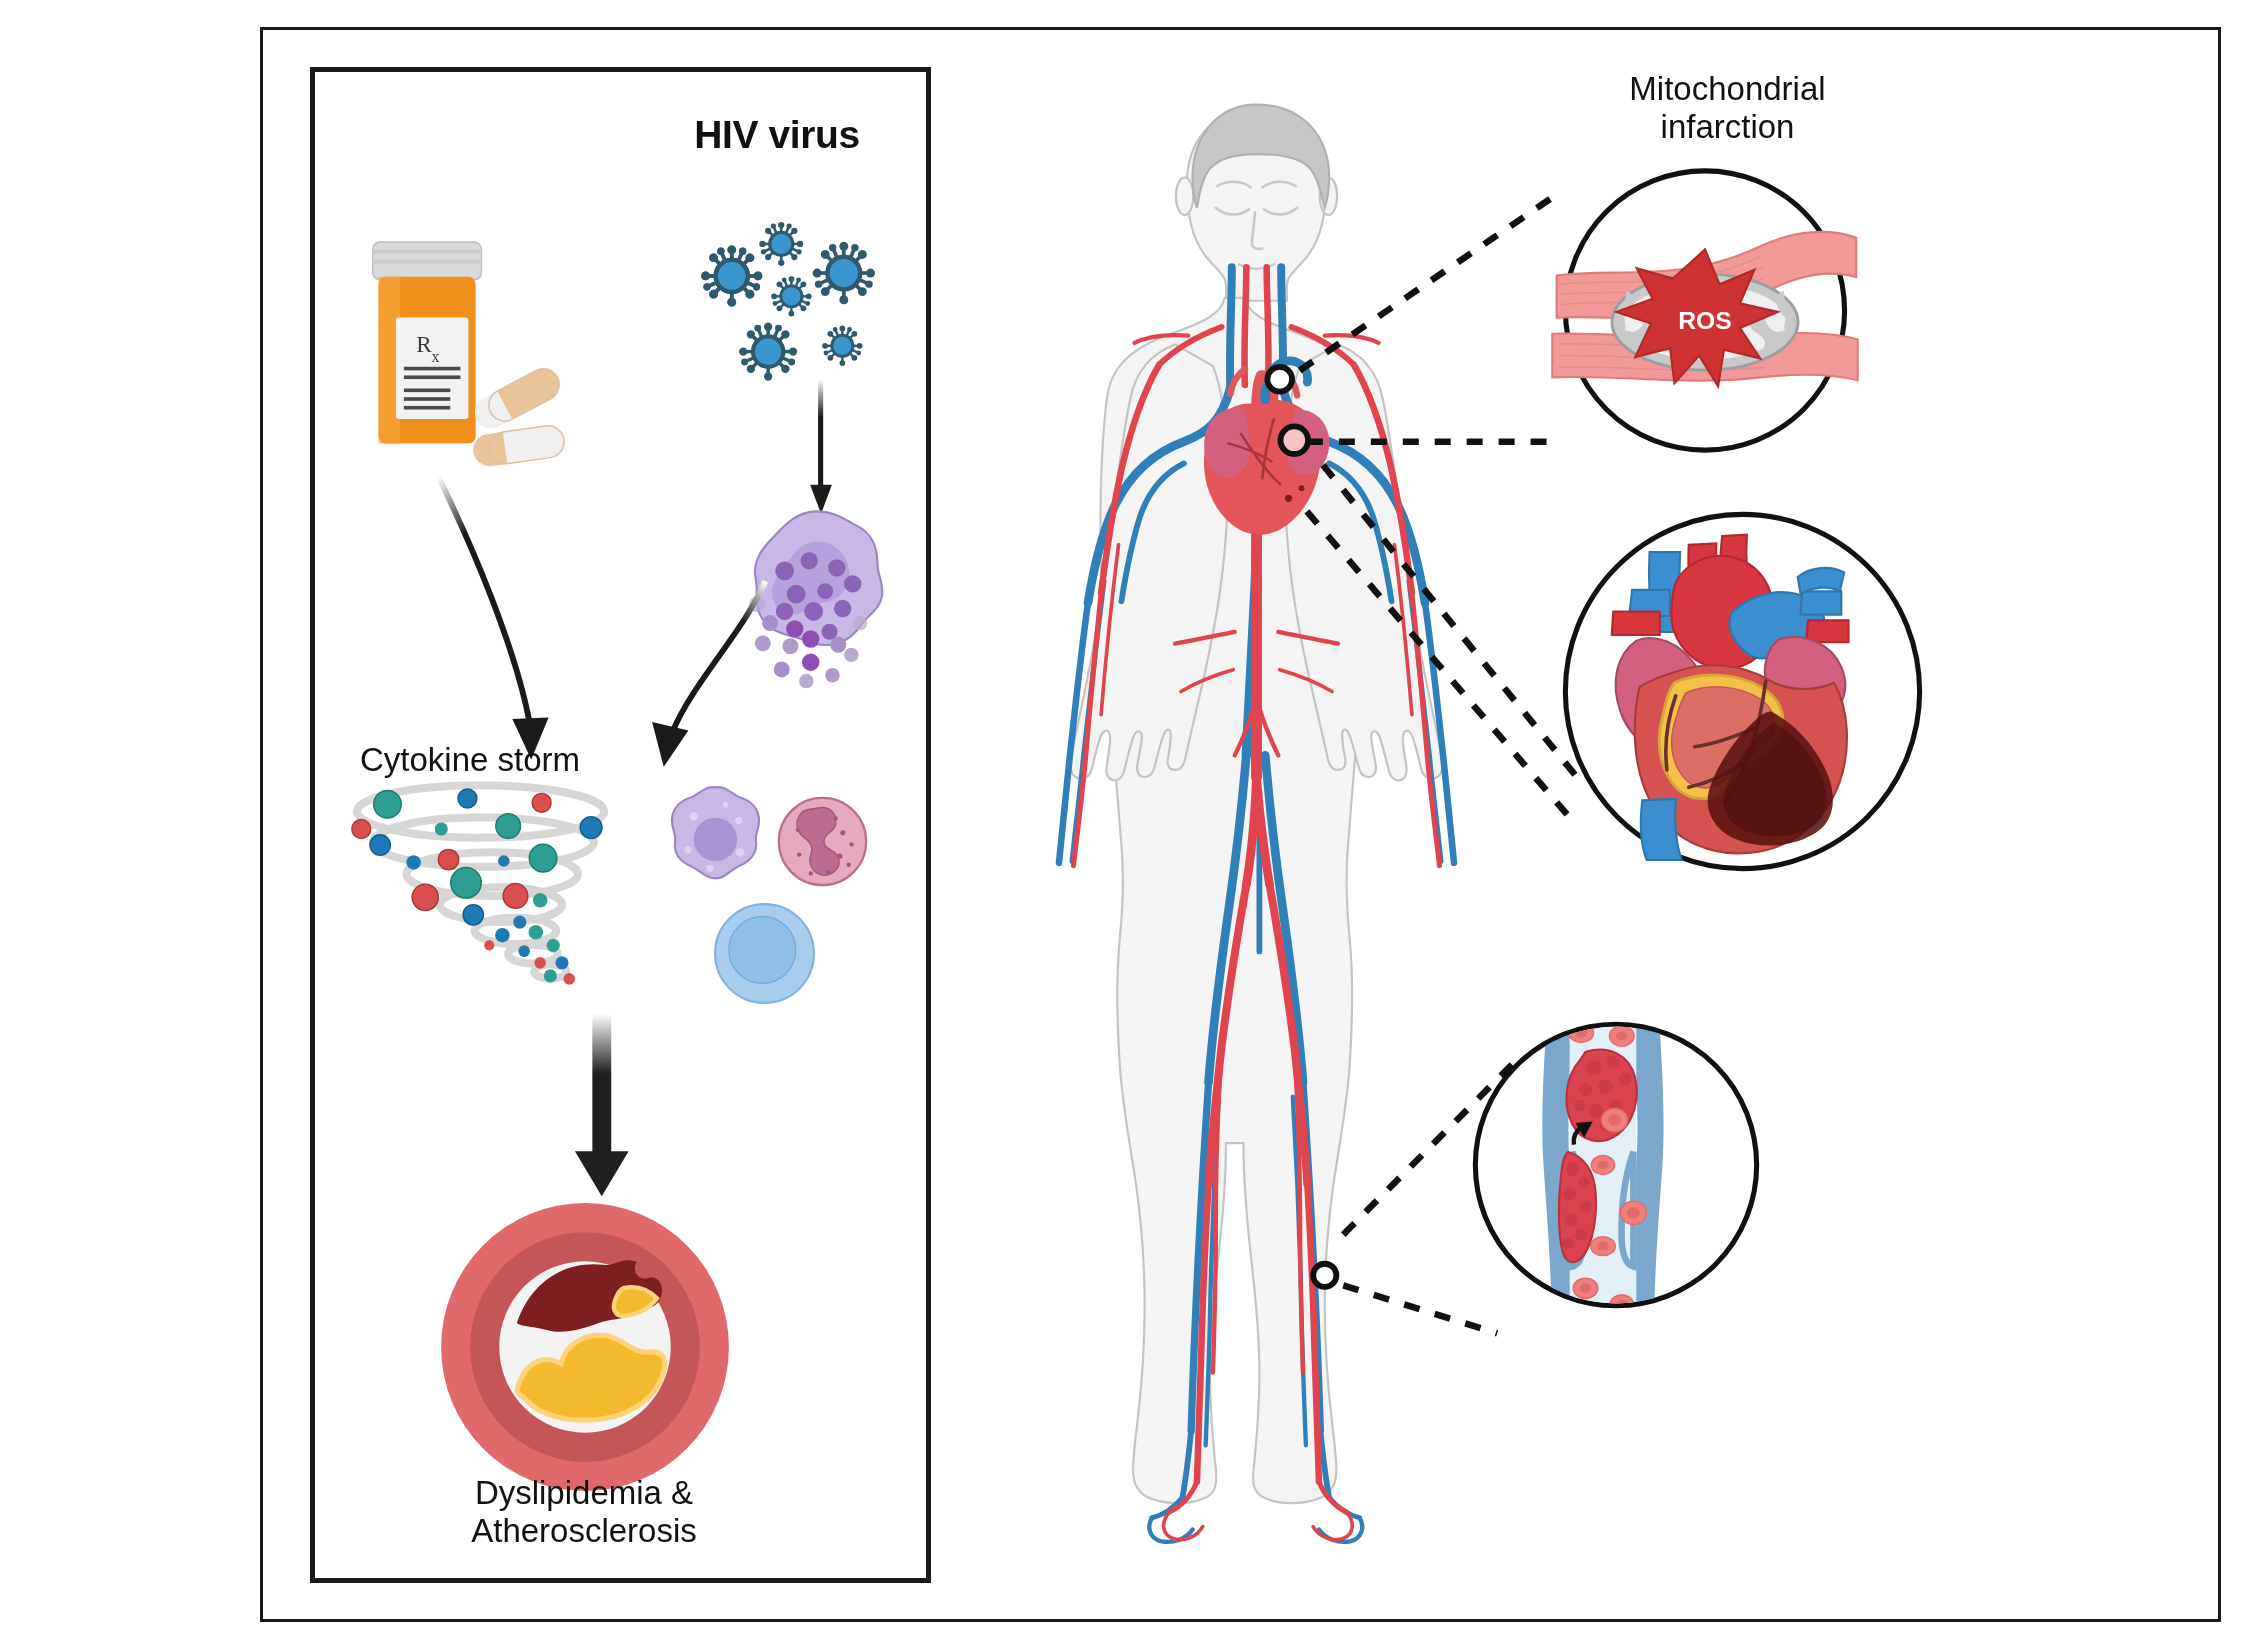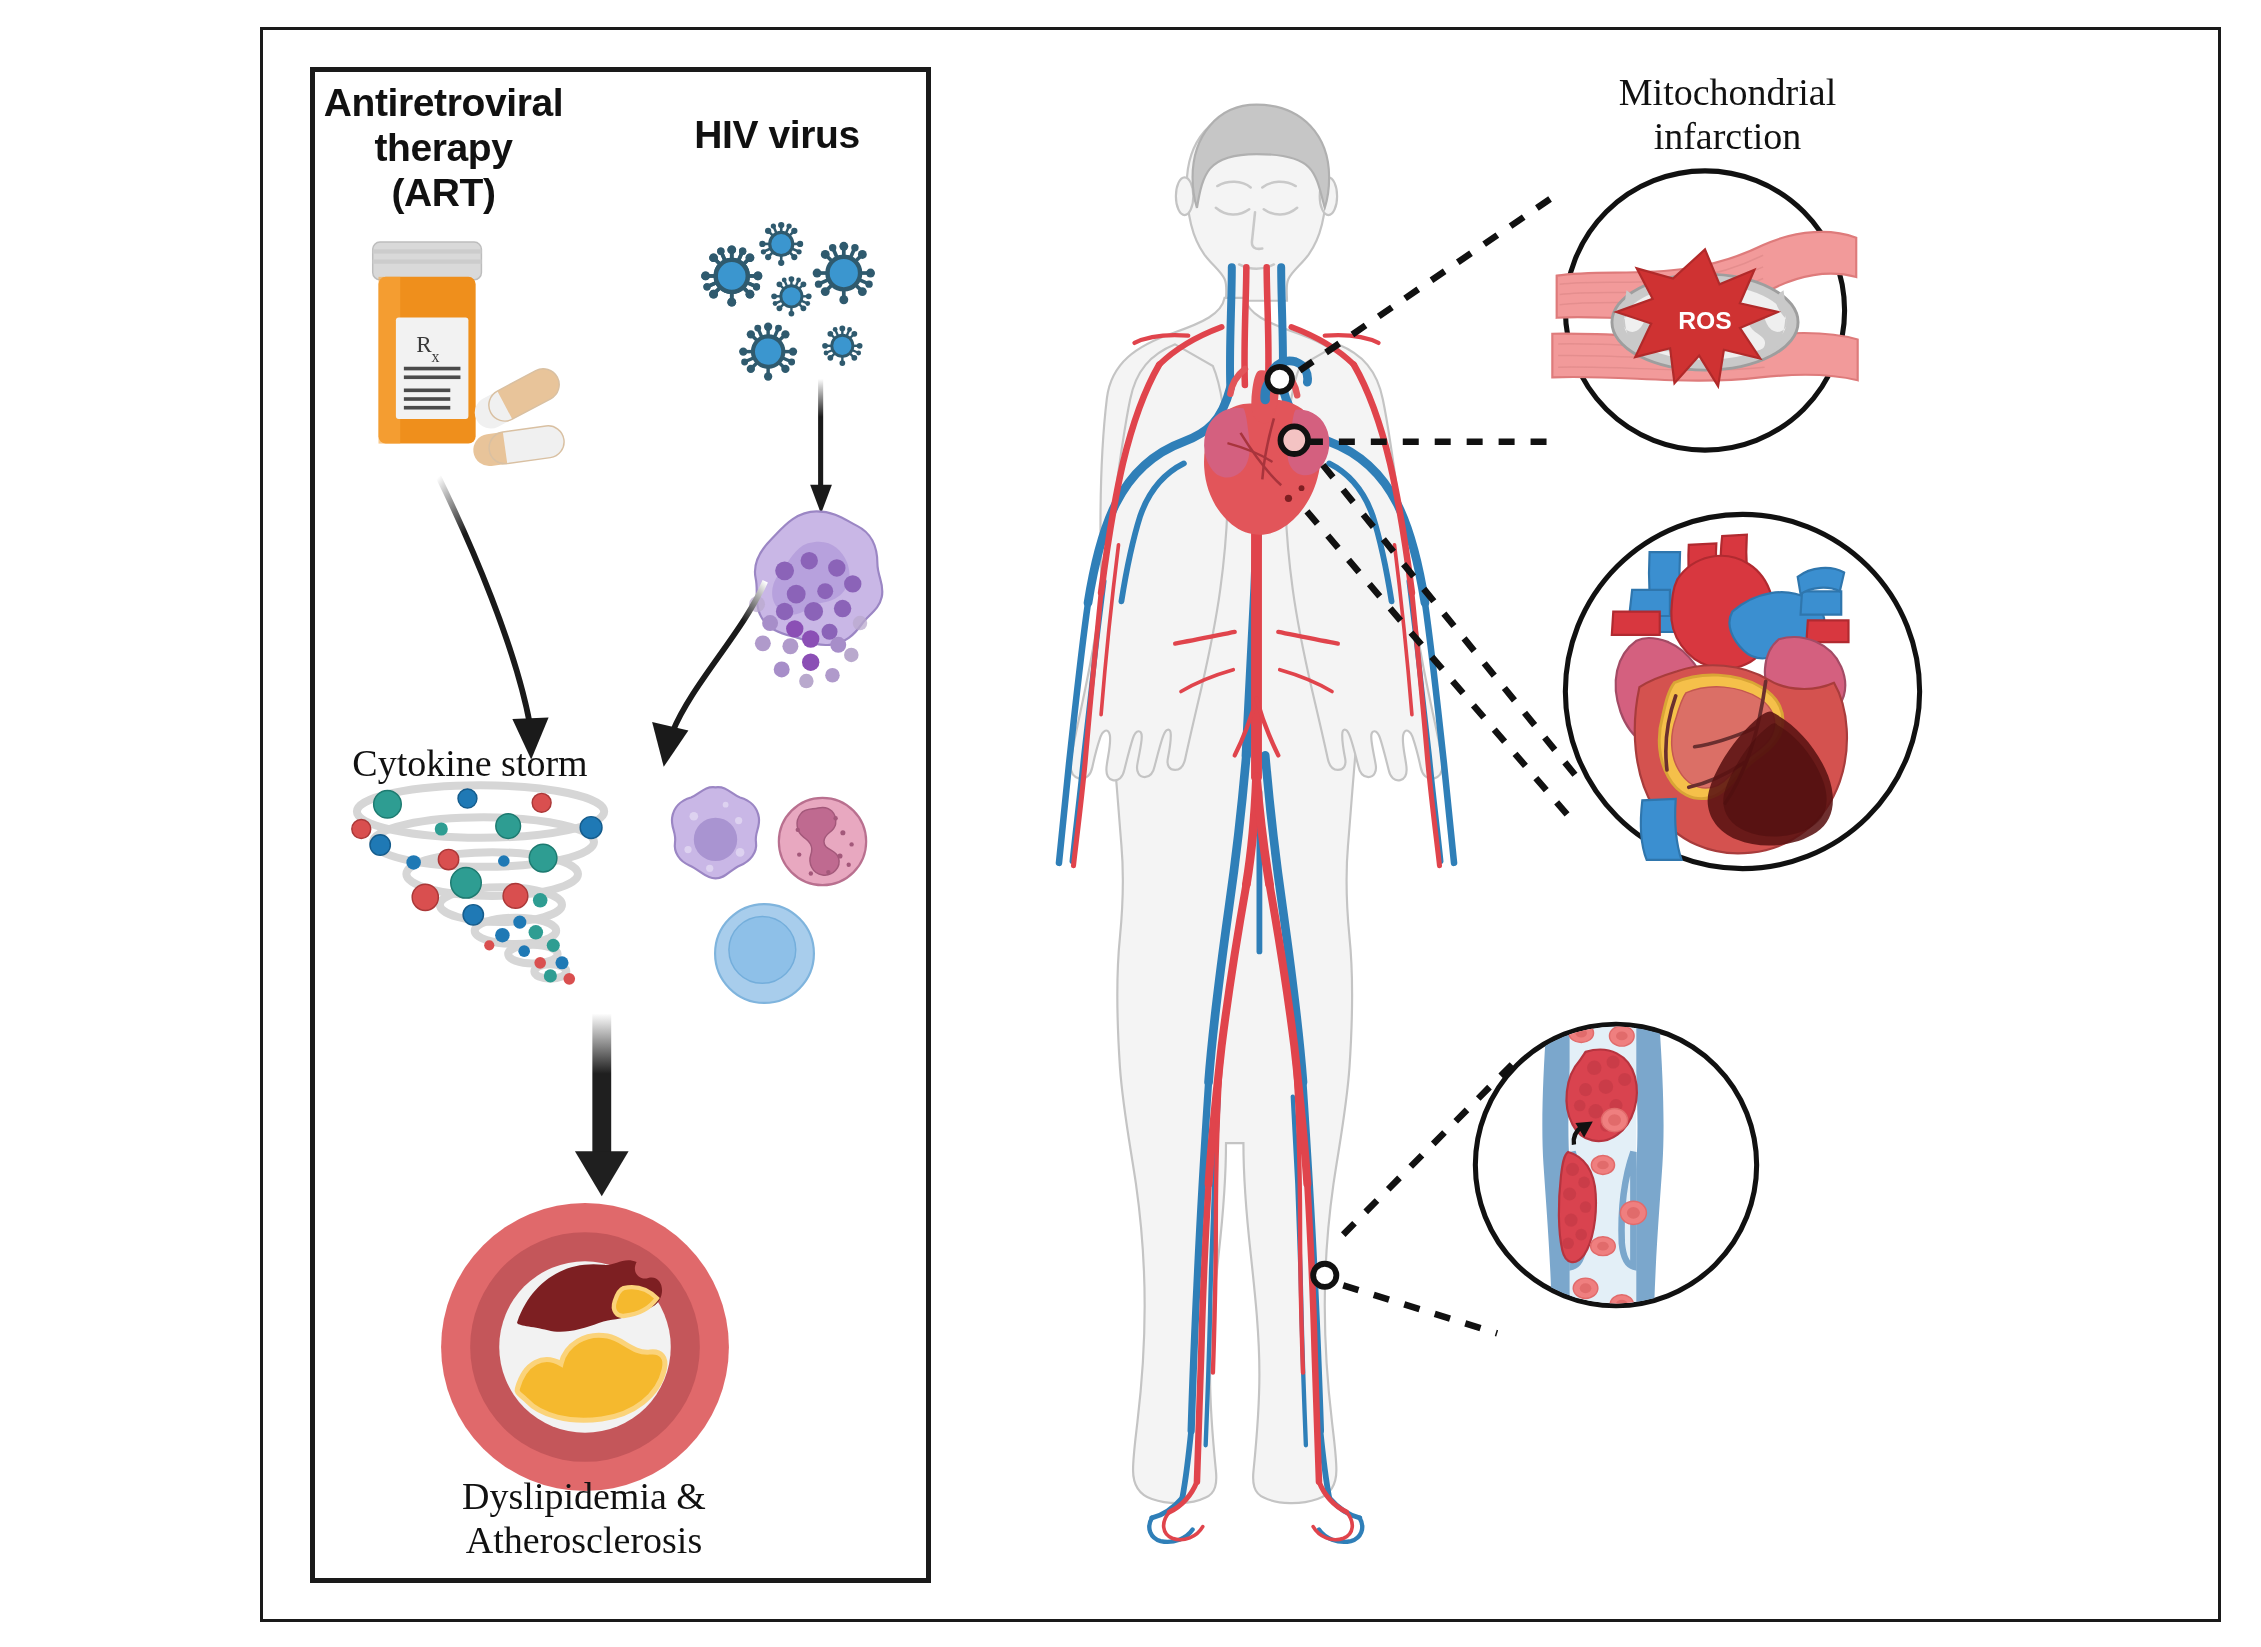--- a/index.html
+++ b/index.html
@@ -5,38 +5,33 @@
   html,body{margin:0;padding:0;background:#fff;}
   body{width:2261px;height:1648px;position:relative;overflow:hidden;
        font-family:"Liberation Sans",sans-serif;color:#111;}
   #stage{position:absolute;left:0;top:0;width:2261px;height:1648px;}
   .outer-frame{position:absolute;left:260px;top:27px;width:1961px;height:1595px;
                border:3.6px solid #1a1a1a;box-sizing:border-box;background:#fff;}
   .art-panel{position:absolute;left:310px;top:67px;width:621px;height:1516px;
              border:5.1px solid #1a1a1a;box-sizing:border-box;background:#fff;}
   .lbl{position:absolute;text-align:center;line-height:1.16;color:#111;}
   .bold-head{font-weight:bold;font-size:39px;letter-spacing:-0.4px;}
-  .plain{font-size:38px;font-family:Liberation Serif, serif;}
+  .plain{font-size:33px;}
   svg{display:block;overflow:visible;}
   .svg-abs{position:absolute;}
 </style>
 </head>
 <body>
 
 <div id="stage">
 
   <div class="outer-frame"></div>
 
   <div class="art-panel"></div>
 
-  <div class="lbl bold-head" style="left:320px;top:80px;width:247px;">
-    <div>Antiretroviral</div>
-    <div>therapy</div>
-    <div>(ART)</div>
-  </div>
 
   <div class="lbl bold-head" style="left:661px;top:112px;width:232px;">HIV virus</div>
 
   <svg class="svg-abs" style="left:335px;top:236px;" width="261" height="247" viewBox="0 0 360 340">
     <rect x="52" y="8" width="150" height="52" rx="10" fill="#d9d9d9" stroke="#bdbdbd" stroke-width="2"></rect>
     <rect x="52" y="18" width="150" height="6" fill="#ccc"></rect>
     <rect x="52" y="32" width="150" height="6" fill="#ccc"></rect>
     <rect x="60" y="56" width="134" height="230" rx="10" fill="#ef8f1c"></rect>
     <rect x="60" y="56" width="30" height="230" fill="#f6a63f" opacity=".6"></rect>
     <rect x="84" y="112" width="100" height="140" rx="4" fill="#f2f2f2"></rect>

